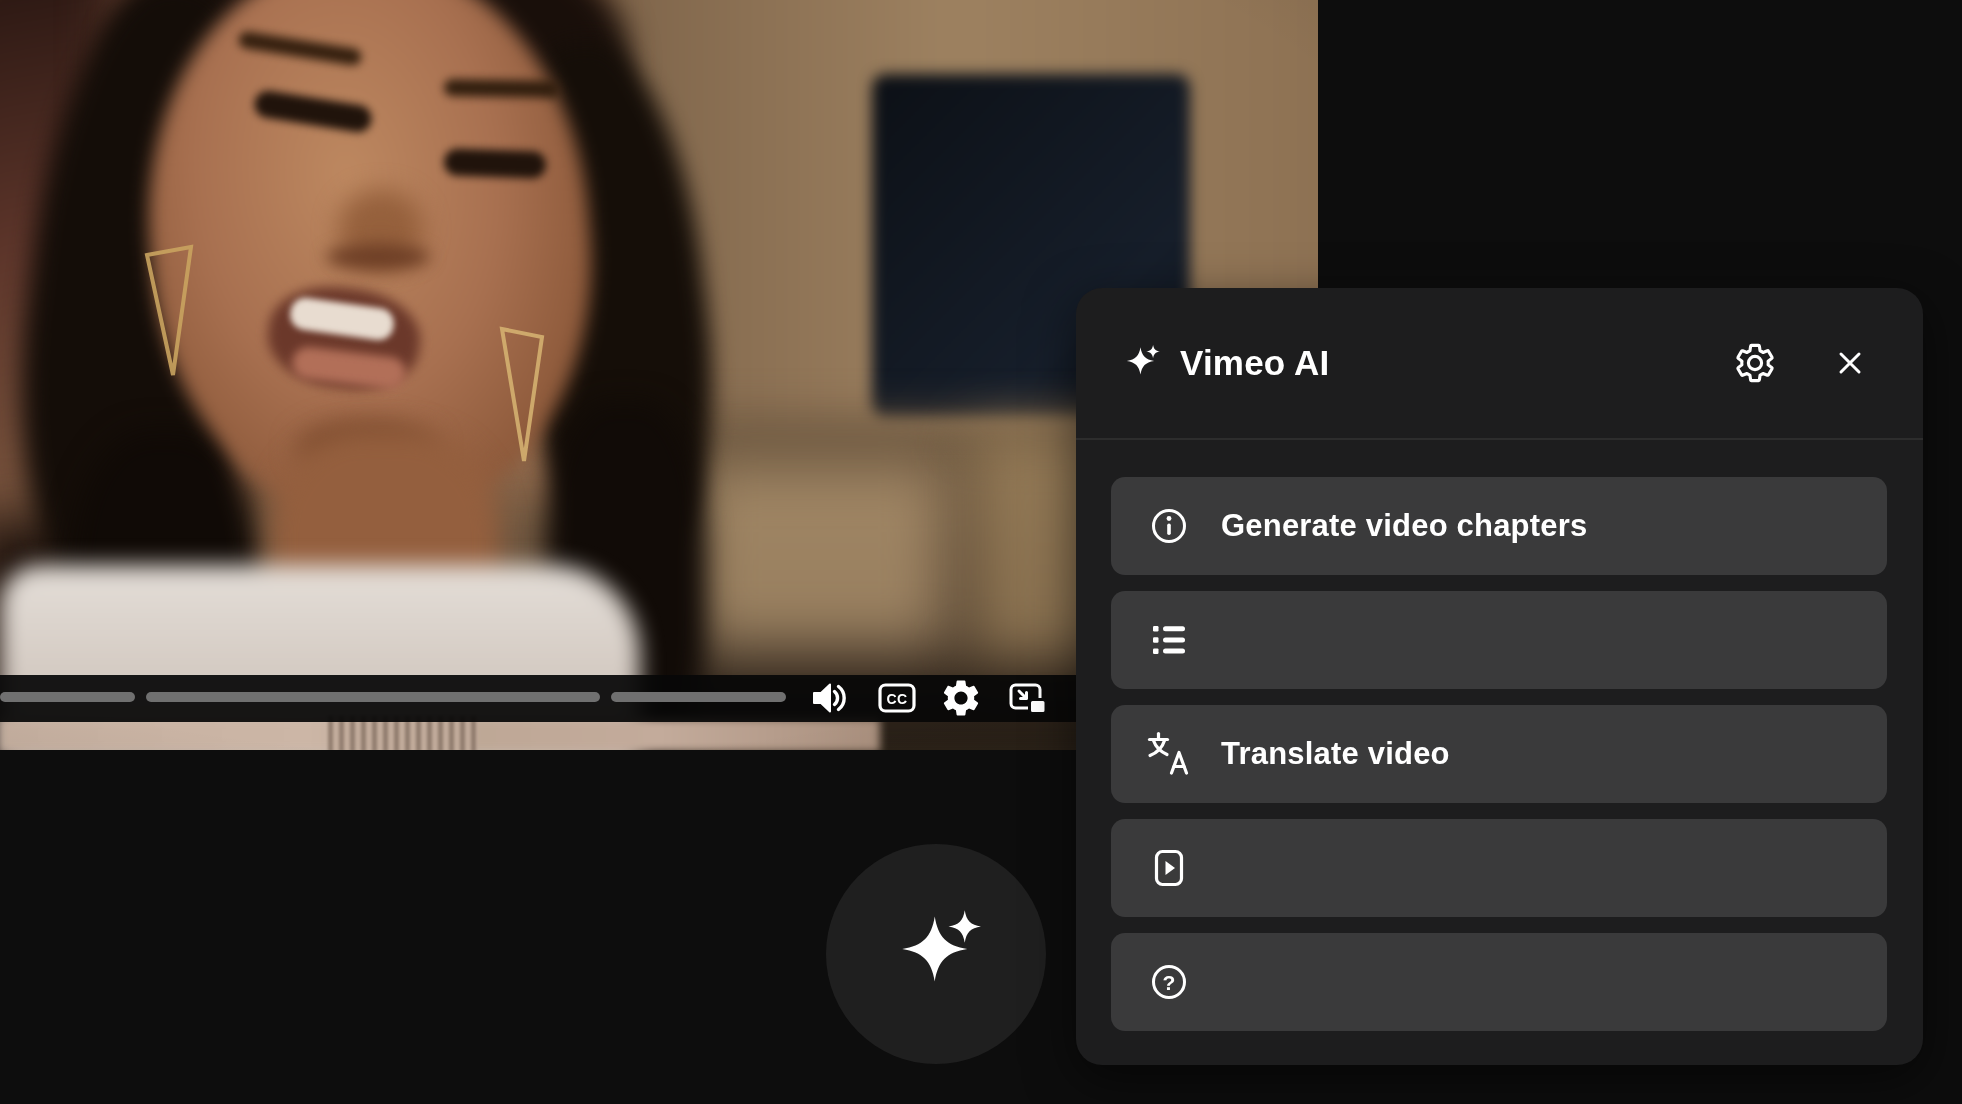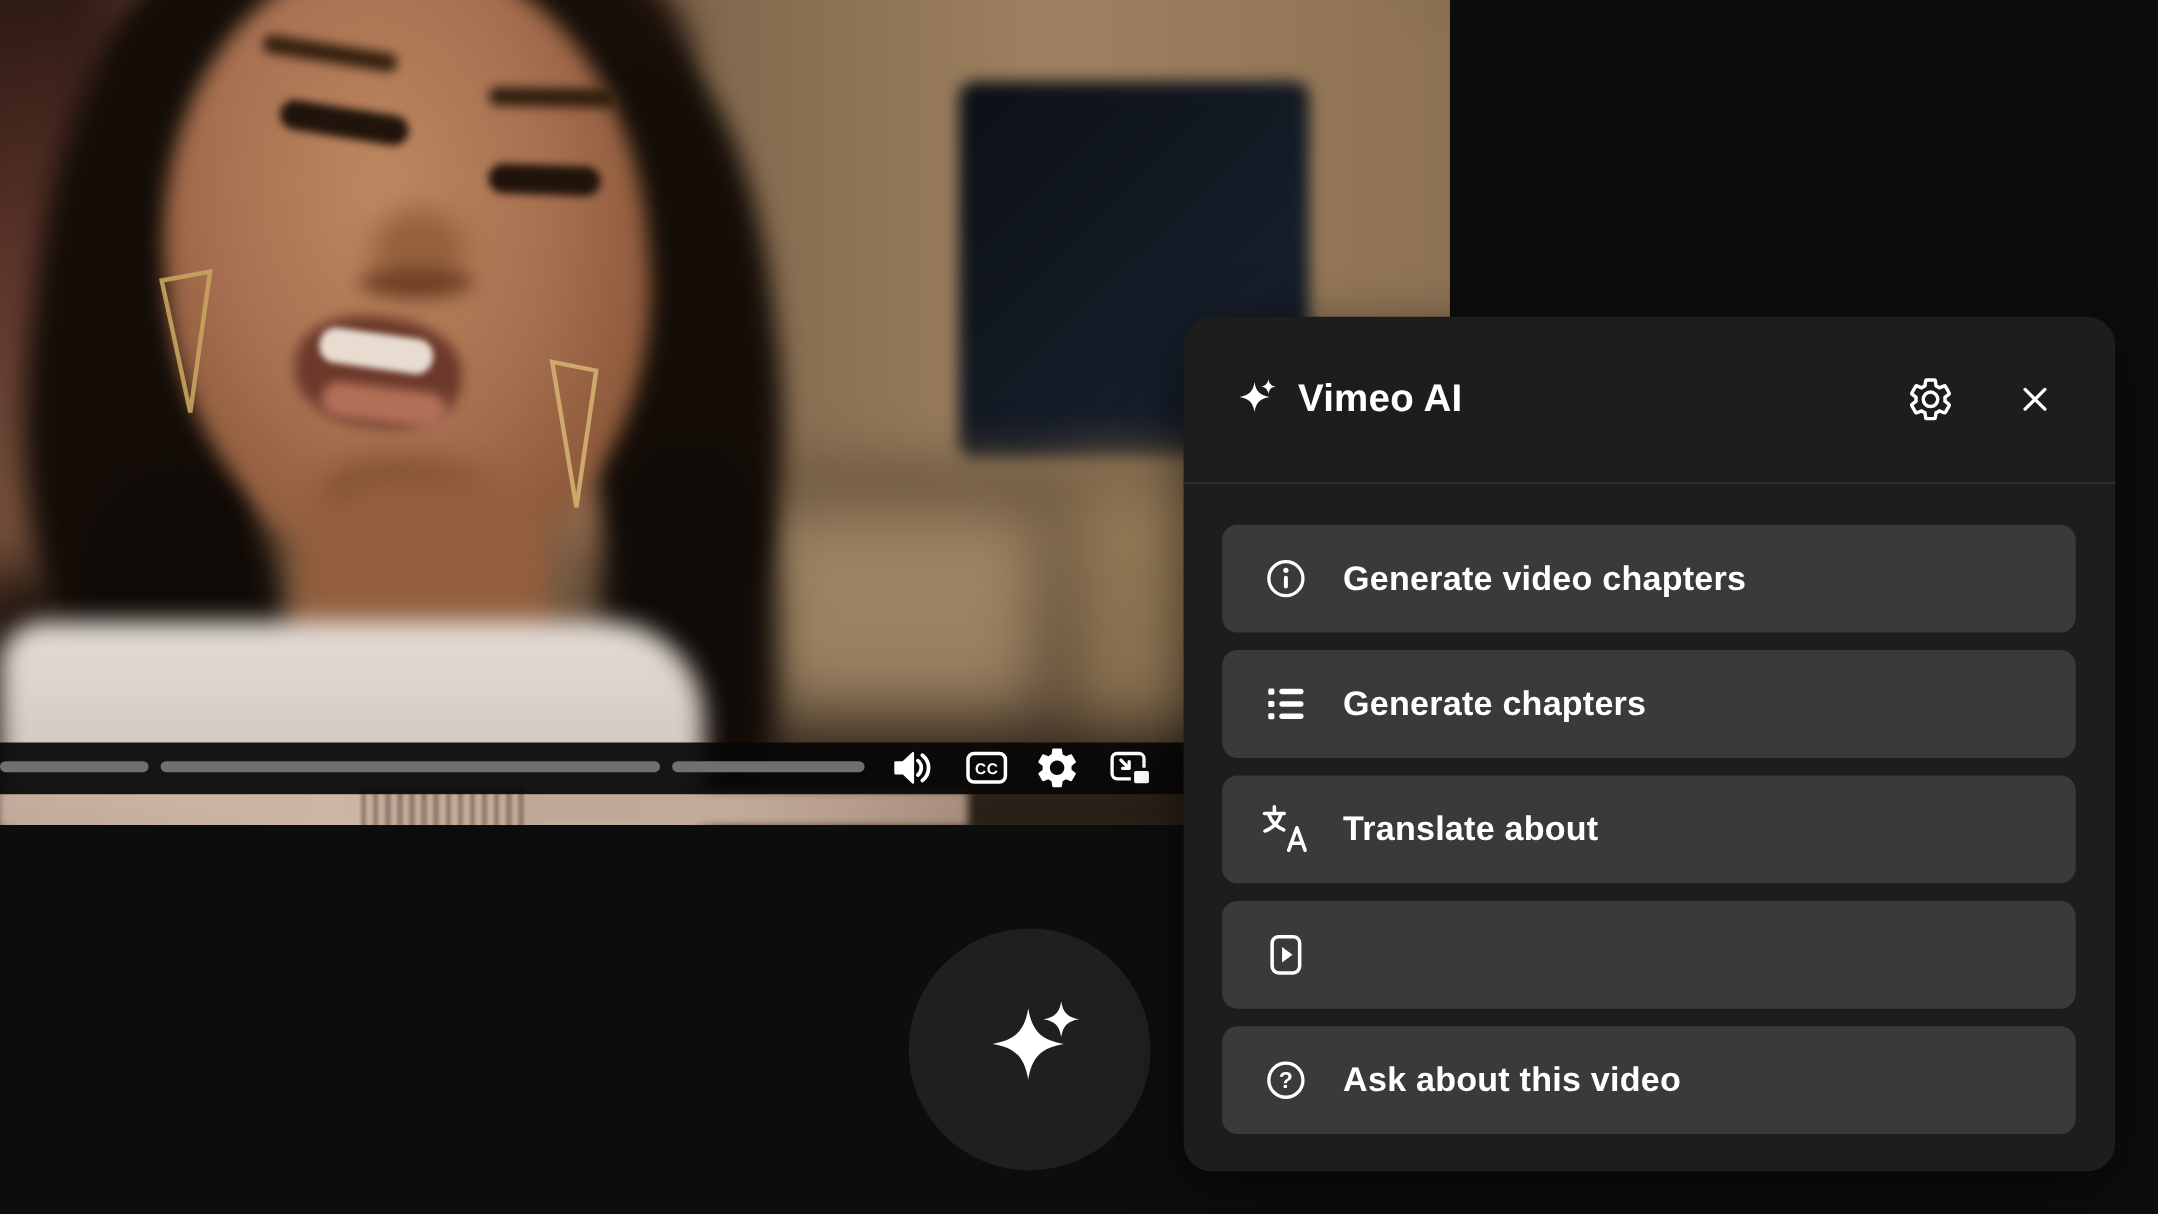--- a/index.html
+++ b/index.html
@@ -187,52 +187,50 @@
         <span class="mi-icon">
           <svg width="44" height="44" viewBox="0 0 44 44" fill="#fff">
             <rect x="6" y="8" width="5.5" height="5.5" rx="1.2"></rect>
             <rect x="6" y="19.2" width="5.5" height="5.5" rx="1.2"></rect>
             <rect x="6" y="30.4" width="5.5" height="5.5" rx="1.2"></rect>
             <rect x="16" y="8.2" width="22" height="5" rx="2.5"></rect>
             <rect x="16" y="19.4" width="22" height="5" rx="2.5"></rect>
             <rect x="16" y="30.6" width="22" height="5" rx="2.5"></rect>
           </svg>
         </span>
-        <span class="mi-label">Generate chapters</span>
       </button>
 
       <button class="menu-item">
         <span class="mi-icon">
           <svg width="48" height="48" viewBox="0 0 48 48" fill="none" stroke="#fff" stroke-width="3.2" stroke-linecap="round" stroke-linejoin="round">
             <path d="M13.5 3.5 V8"></path>
             <path d="M4.5 9.5 H22.5"></path>
             <path d="M19.5 10.5 C17.5 17 12.5 22.5 5 25.5"></path>
             <path d="M8.5 10.5 C10.5 16.5 15.5 21.5 22 24.5"></path>
             <path d="M26.5 43 L34 22.5 L41.5 43"></path>
             <path d="M29 36.5 H39"></path>
           </svg>
         </span>
-        <span class="mi-label">Translate about</span>
+        <span class="mi-label">Translate video</span>
       </button>
 
       <button class="menu-item">
         <span class="mi-icon">
           <svg width="44" height="44" viewBox="0 0 44 44">
             <rect x="9.5" y="5.5" width="25" height="33" rx="6" fill="none" stroke="#fff" stroke-width="3.2"></rect>
             <path d="M18.5 15 L28 22 L18.5 29 Z" fill="#fff"></path>
           </svg>
         </span>
       </button>
 
       <button class="menu-item">
         <span class="mi-icon">
           <svg width="44" height="44" viewBox="0 0 44 44">
             <circle cx="22" cy="22" r="15.5" fill="none" stroke="#fff" stroke-width="3"></circle>
             <text x="22" y="29.5" text-anchor="middle" font-size="21" font-weight="bold" fill="#fff" font-family="'Liberation Sans',sans-serif">?</text>
           </svg>
         </span>
-        <span class="mi-label">Ask about this video</span>
       </button>
 
     </div>
   </section>
 
 </div>
 
 </body></html>

